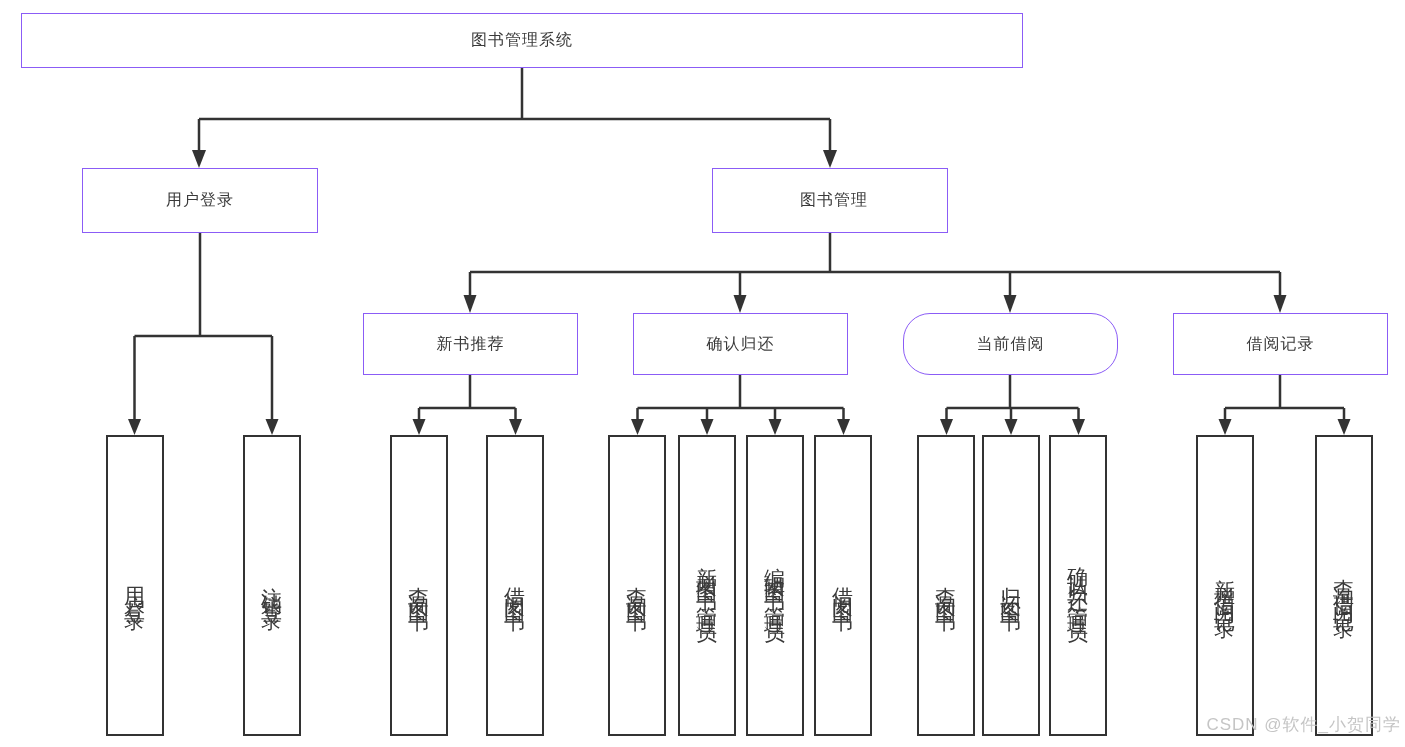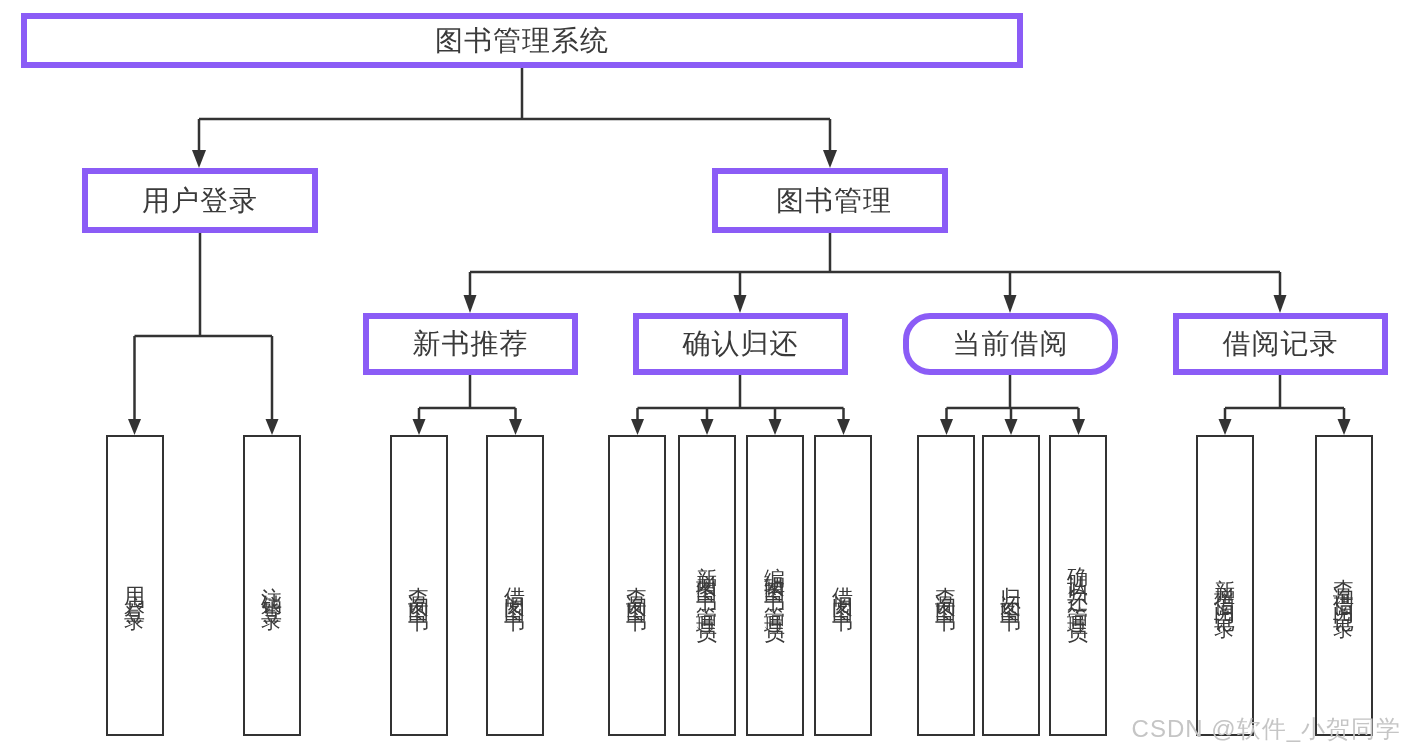--- a/index.html
+++ b/index.html
@@ -14,26 +14,26 @@
   }
   .connector-svg {
     position: absolute;
     left: 0; top: 0;
     width: 1405px; height: 747px;
     z-index: 1;
   }
   .box {
     position: absolute;
     background: #ffffff;
-    border: 6px solid #8b5cf6;
+    border: 1px solid #8b5cf6;
     display: flex;
     align-items: center;
     justify-content: center;
     color: #3a3a3a;
-    font-size: 28px;
+    font-size: 16px;
     z-index: 2;
     letter-spacing: 1px;
   }
   .vbox {
     position: absolute;
     width: 58px;
     height: 301px;
     background: #ffffff;
     border: 2.5px solid #333333;
     display: flex;
@@ -47,21 +47,21 @@
     color: #3a3a3a;
     font-size: 21px;
     letter-spacing: 8px;
     line-height: 1;
     white-space: nowrap;
   }
   .watermark {
     position: absolute;
     top: 713px;
     right: 4px;
-    font-size: 24px;
+    font-size: 17px;
     color: #c5c5c5;
     z-index: 3;
     letter-spacing: 1px;
     white-space: nowrap;
   }
 </style>
 </head>
 <body>
 
 <div class="canvas">

